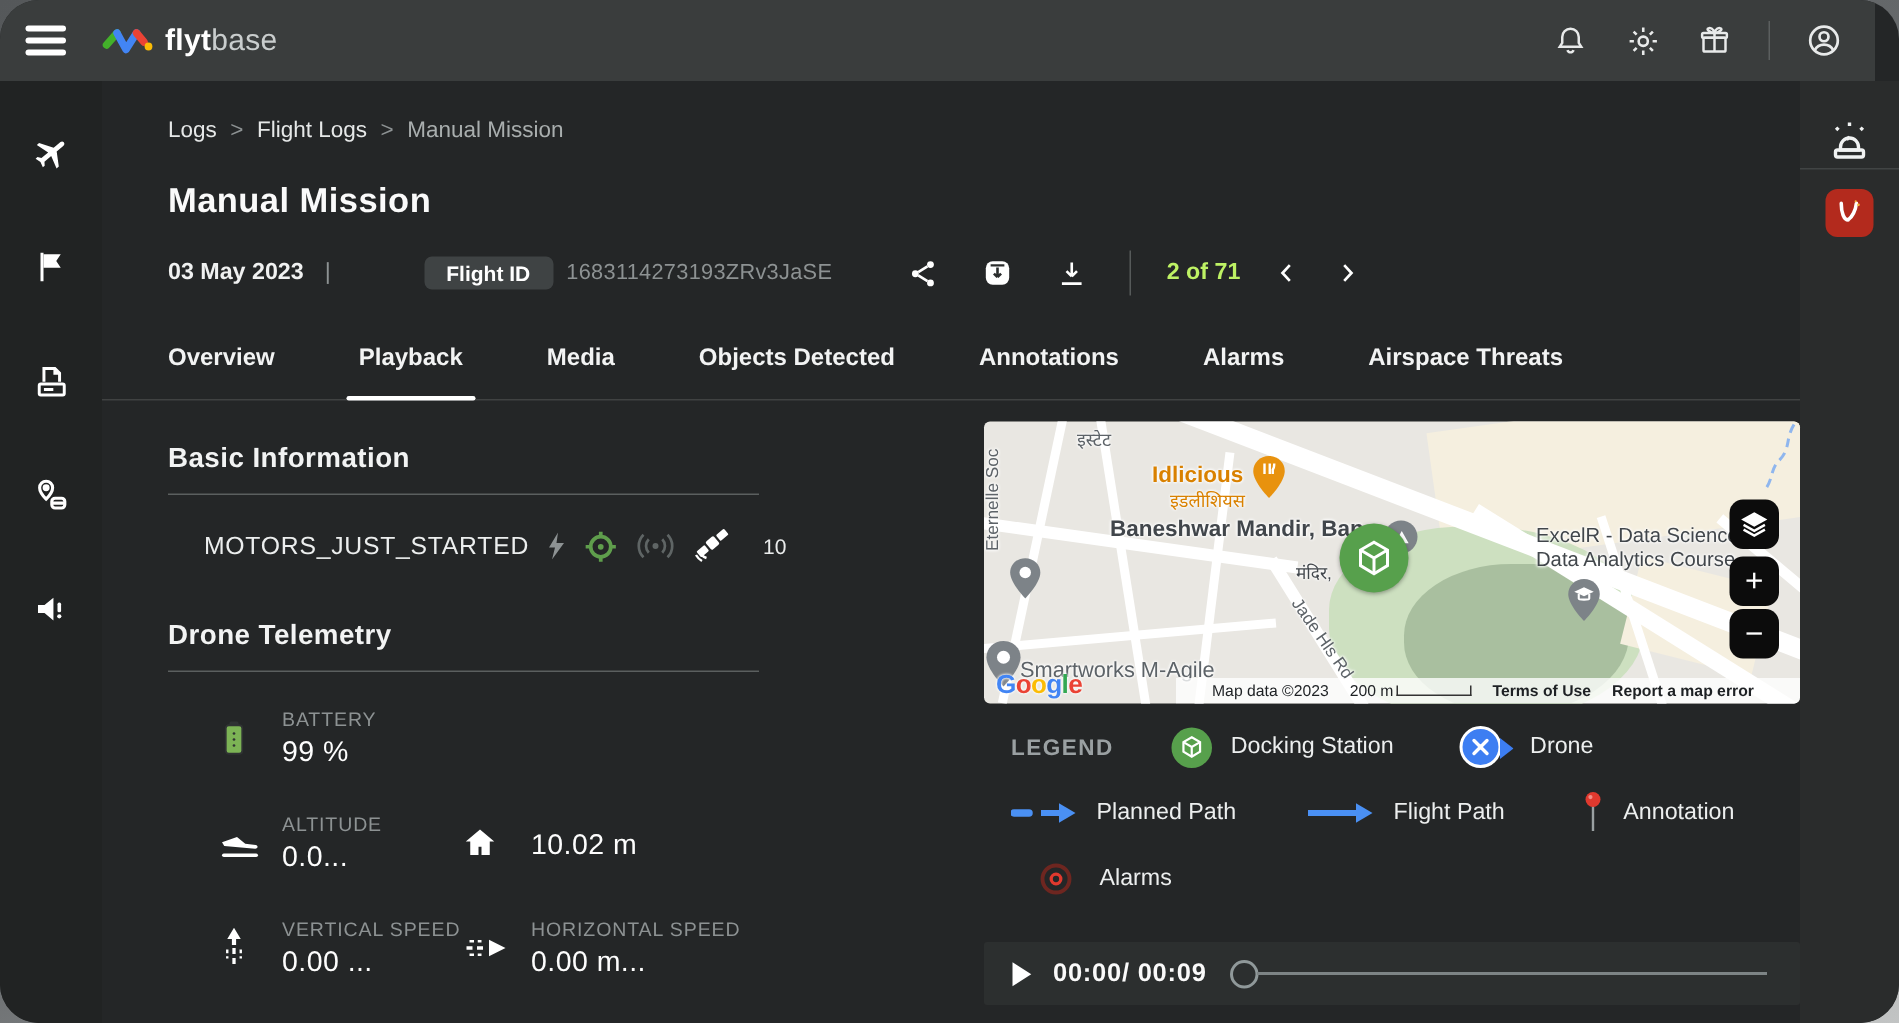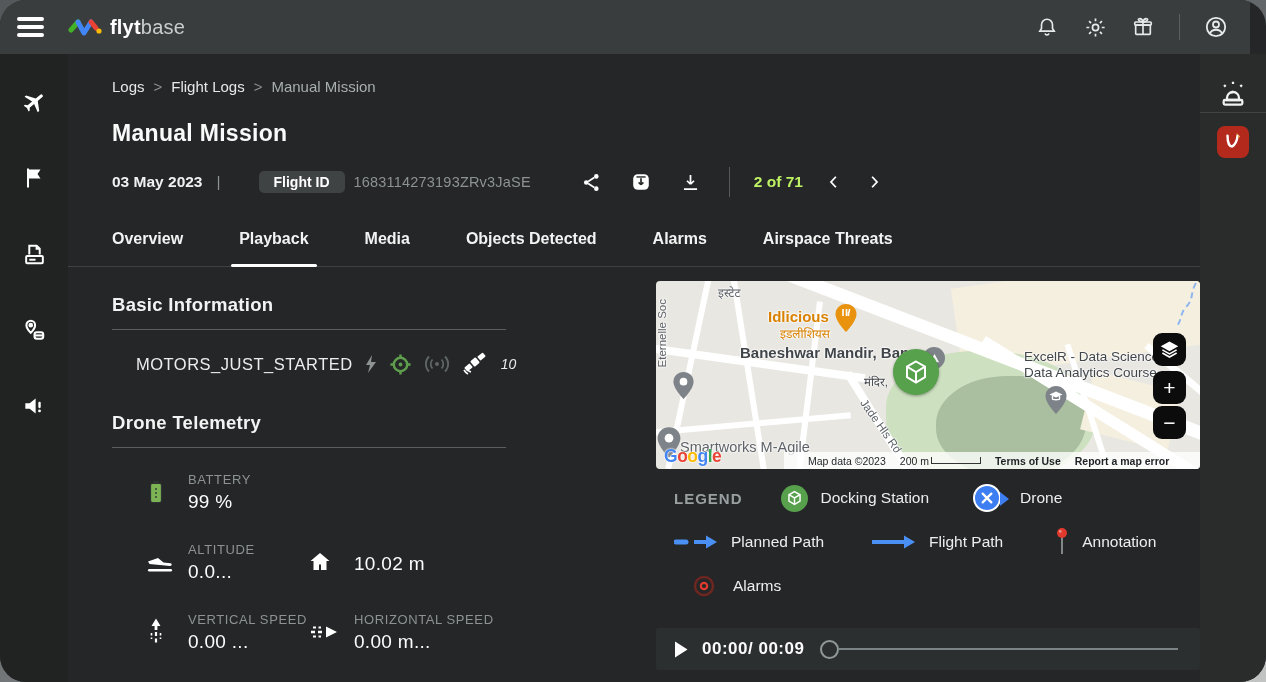--- a/index.html
+++ b/index.html
@@ -43,39 +43,39 @@
   #breadcrumb{position:absolute;left:44px;top:24px;display:flex;gap:9px;font-size:15px;align-items:center;text-align:center;}
   #breadcrumb .crumb{color:#e6e8e8;cursor:pointer;}
   #breadcrumb .sep{color:#8d9293;}
   #breadcrumb .current{color:#a9aeae;}
   
   #page-title{position:absolute;left:44px;top:66px;font-size:23px;font-weight:700;color:#fafafa;letter-spacing:.3px;}
   #meta-row{position:absolute;left:44px;top:110px;right:0;height:36px;display:flex;align-items:center;font-size:15.5px;color:#f0f1f1;}
   #meta-row .date{font-weight:600;}
   #meta-row .pipe{color:#8d9293;margin:0 14px;}
   #meta-row .time{font-weight:600;}
-  .fid-badge{background:#3f4344;border-radius:5px;padding:3px 15px;font-size:14px;font-weight:700;color:#fff;margin-left:24px;}
+  .fid-badge{background:#3f4344;border-radius:5px;padding:3px 15px;font-size:14px;font-weight:700;color:#fff;margin-left:48px;}
   .fid-value{color:#8d9293;font-size:14.5px;margin-left:9px;letter-spacing:.2px;}
   .meta-icons{display:flex;align-items:center;gap:28px;margin-left:50px;}
   .meta-icons .mi{cursor:pointer;display:flex;}
   .pg-div{width:1px;height:30px;background:#565a5a;margin-left:28px;}
   .pg-text{font-size:15.5px;font-weight:700;color:#bef264;margin-left:24px;}
   .pg-btn{cursor:pointer;display:flex;margin-left:22px;}
   
   #tabbar{position:absolute;left:0;right:0;top:158px;height:55px;display:flex;gap:56px;padding-left:44px;
     border-bottom:1px solid rgba(255,255,255,.13);box-sizing:border-box;}
   .tab{display:flex;align-items:center;font-size:16px;font-weight:700;color:#f2f3f3;position:relative;cursor:pointer;white-space:nowrap;}
   .tab.active::after{content:"";position:absolute;left:-8px;right:-8px;bottom:-1px;height:3px;background:#fff;border-radius:2px;}
   
   #left-panel{position:absolute;left:44px;top:240px;width:394px;}
   .sec-h{font-size:18.5px;font-weight:700;color:#f2f3f3;letter-spacing:.3px;}
   .sec-hr{height:1px;background:#5b5f5f;margin-top:13px;}
   #event-row{display:flex;align-items:center;gap:11px;padding-left:24px;margin-top:22px;}
   #event-row .ev-name{font-size:16.5px;color:#eceeee;letter-spacing:.5px;}
-  #event-row .sat-count{font-size:14px;color:#e9ebeb;margin-left:2px;font-style:italic;}
+  #event-row .sat-count{font-size:14px;color:#e9ebeb;margin-left:10px;}
   #telemetry-h{margin-top:36px;}
   .tele-row{display:grid;grid-template-columns:42px 120px 46px 1fr;padding-left:34px;margin-top:18px;align-items:center;min-height:52px;}
   .tele-icon{display:flex;align-items:center;justify-content:flex-start;}
   .tele-label{font-size:13px;color:#8d9293;letter-spacing:.6px;}
   .tele-value{font-size:19px;color:#fdfdfd;margin-top:4px;letter-spacing:.3px;}
   
   #map{position:absolute;left:588px;top:227px;width:544px;height:188px;background:#e9e7e2;border-radius:4px;overflow:hidden;cursor:grab;}
   .road{position:absolute;background:#ffffff;}
   .patch{position:absolute;}
   .maplabel{position:absolute;color:#41464b;font-weight:700;
@@ -266,20 +266,21 @@
             <path d="M9.5 5 16 12l-6.5 7"></path>
           </svg>
       </span>
     </div>
 
     <div id="tabbar">
       <span class="tab">Overview</span>
       <span class="tab active">Playback</span>
       <span class="tab">Media</span>
       <span class="tab">Objects Detected</span>
+      <span class="tab">Annotations</span>
       <span class="tab">Alarms</span>
       <span class="tab">Airspace Threats</span>
     </div>
 
     <div id="left-panel">
       <div class="sec-h">Basic Information</div>
       <div class="sec-hr"></div>
 
       <div id="event-row">
         <span class="ev-name">MOTORS_JUST_STARTED</span>

